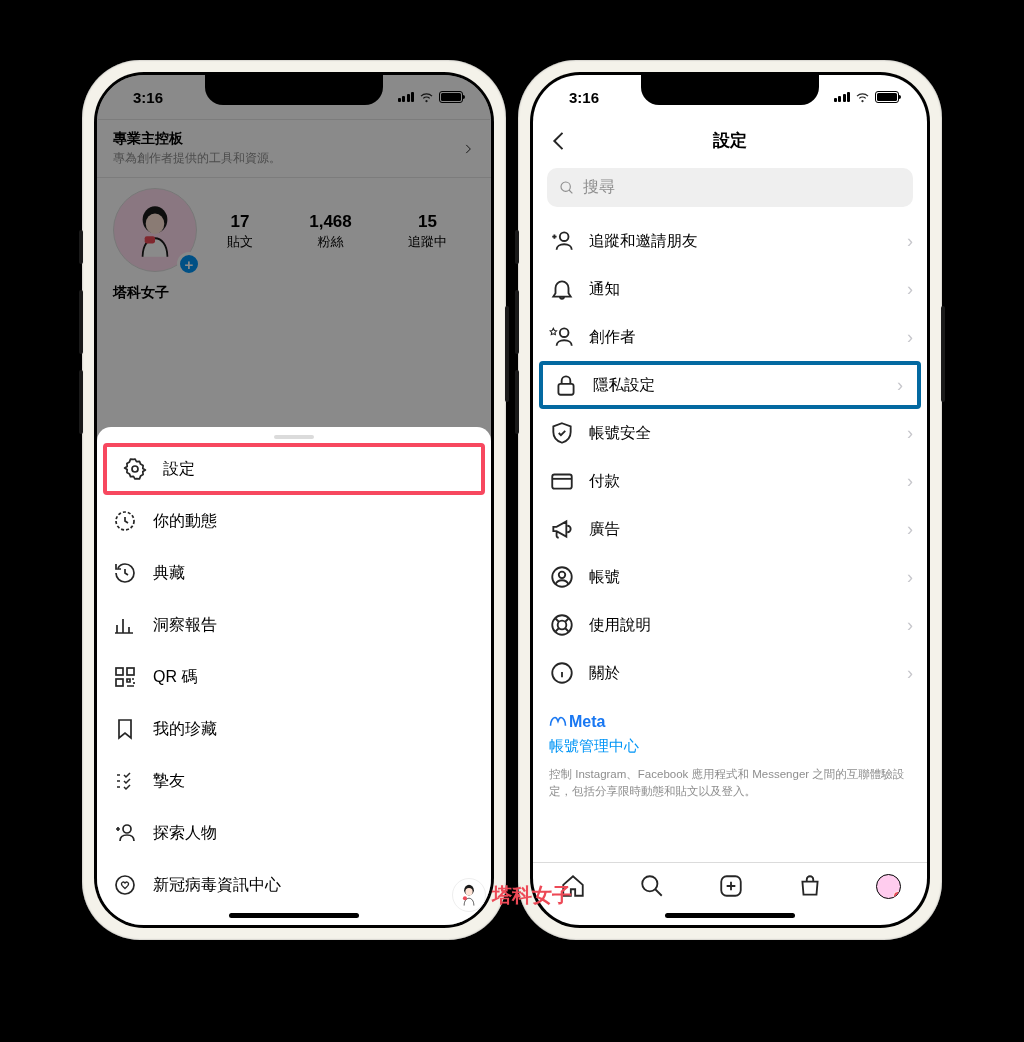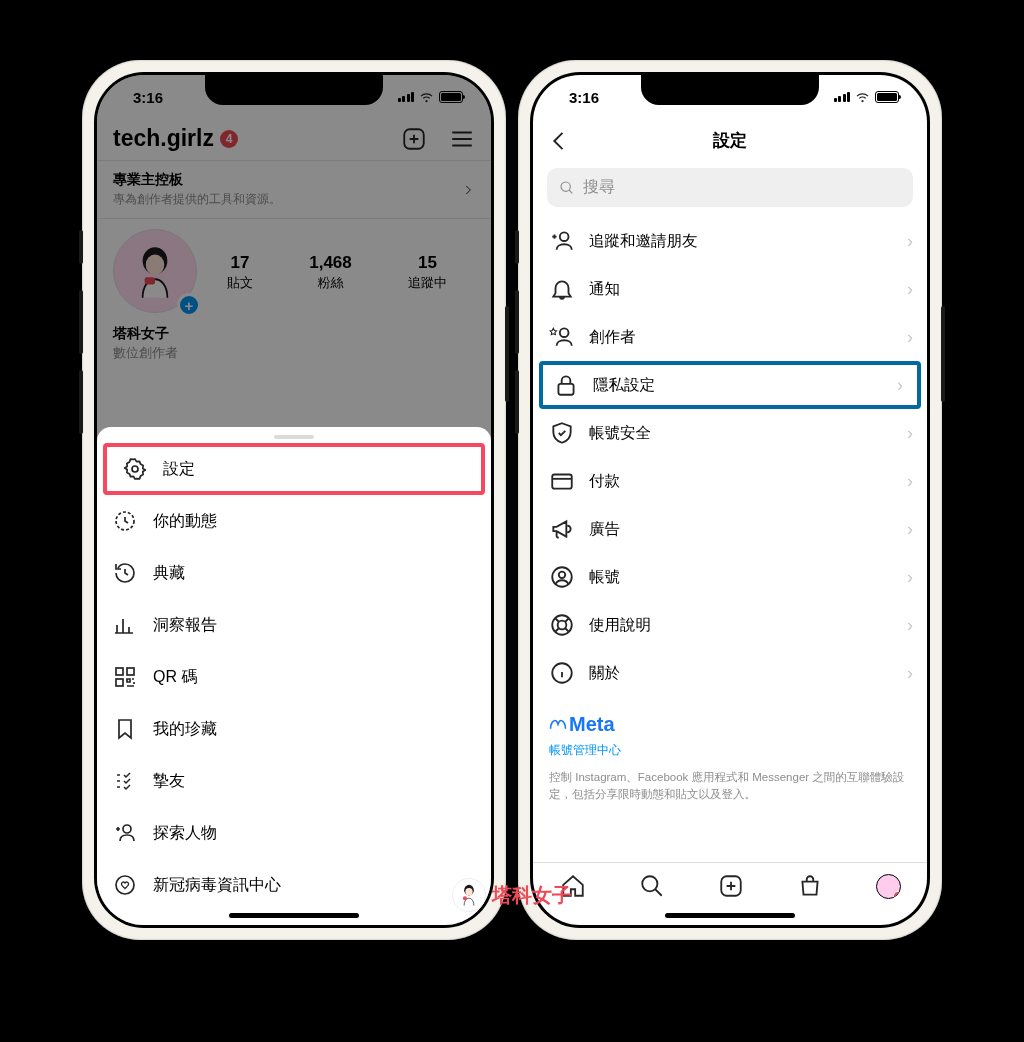--- a/index.html
+++ b/index.html
@@ -128,22 +128,22 @@
     .nav-bar { display:flex; align-items:center; justify-content:center; position:relative; padding:10px 0 12px; }
     .back-btn { position:absolute; left:12px; top:8px; width:28px; height:28px;}
     .nav-title { font-weight:700; font-size:17px;}
     .search-box { margin:4px 14px 10px; background:#efefef; border-radius:10px; padding:9px 12px; display:flex; align-items:center; gap:8px; color:#8e8e8e;}
     .settings-list { flex:1; overflow:hidden; }
     .set-item { display:flex; align-items:center; padding:11px 16px; font-size:15.5px; gap:14px; position:relative;}
     .set-item .icon { width:26px; height:26px; display:flex; align-items:center; justify-content:center; flex-shrink:0;}
     .set-item .chev { position:absolute; right:14px; color:#c7c7cc; font-size:18px;}
     .highlight-red-2 { border:4px solid #0369a1; border-radius:4px; margin:0 6px; padding:7px 10px;}
     .meta-section { padding:16px 16px 6px; }
-    .meta-logo { font-weight:700; font-size:20px; color:#1877f2; display:flex; align-items:center; gap:2px;}
-    .meta-link { color:#0095f6; font-size:12px; margin-top:6px;}
+    .meta-logo { font-weight:700; font-size:16px; color:#1877f2; display:flex; align-items:center; gap:2px;}
+    .meta-link { color:#0095f6; font-size:15px; margin-top:6px;}
     .meta-desc { color:#8e8e8e; font-size:11.5px; line-height:1.5; margin-top:10px;}
     .login-section {padding:14px 16px 4px; font-size:15.5px; font-weight:500;}
 
     .tab-bar {
       border-top:0.5px solid #dbdbdb;
       display:flex; justify-content:space-around; align-items:center;
       padding:10px 0 26px;
     }
     .tab-bar .icon { width:26px; height:26px;}
     .profile-tab { width:25px; height:25px; border-radius:50%; border:1.5px solid #000; background:#fce; position:relative; overflow:hidden;}
@@ -180,35 +180,20 @@
                 </div>
           <svg class="wifi" viewBox="0 0 16 12">
                   <path d="M8 10.5a.5.5 0 100-1 .5.5 0 000 1zM4.5 7a5 5 0 017 0M2 4.5a8.5 8.5 0 0112 0" stroke-width="1.4"></path>
                 </svg>
           <div class="battery">
                   <div class="battery-fill"></div>
                 </div>
         </div>
       </div>
 
-      <div class="ig-header">
-        <div class="username-row">
-          <span>tech.girlz</span>
-          <span class="badge">4</span>
-        </div>
-        <div class="header-right">
-          <svg width="26" height="26" viewBox="0 0 24 24">
-                  <rect x="3" y="3" width="18" height="18" rx="5"></rect>
-                  <path d="M12 8v8M8 12h8"></path>
-                </svg>
-          <svg width="26" height="26" viewBox="0 0 24 24">
-                  <path d="M3 6h18M3 12h18M3 18h18"></path>
-                </svg>
-        </div>
-      </div>
 
       <div class="dashboard-row">
         <div class="dash-text">
           <div class="t1">專業主控板</div>
           <div class="t2">專為創作者提供的工具和資源。</div>
         </div>
         <svg width="14" height="14" viewBox="0 0 24 24">
                 <path d="M9 5l7 7-7 7"></path>
               </svg>
       </div>
@@ -235,21 +220,20 @@
                     <div class="stat-num">1,468</div>
                     <div class="stat-lbl">粉絲</div>
                   </div>
             <div>
                     <div class="stat-num">15</div>
                     <div class="stat-lbl">追蹤中</div>
                   </div>
           </div>
         </div>
         <div class="display-name">塔科女子</div>
-        <div class="category">數位創作者</div>
       </div>
 
       <div class="dim-overlay"></div>
 
       <div class="sheet">
         <div class="grabber"></div>
 
         <div class="menu-item highlight-red">
           <span class="icon">
                   <svg viewBox="0 0 24 24">

